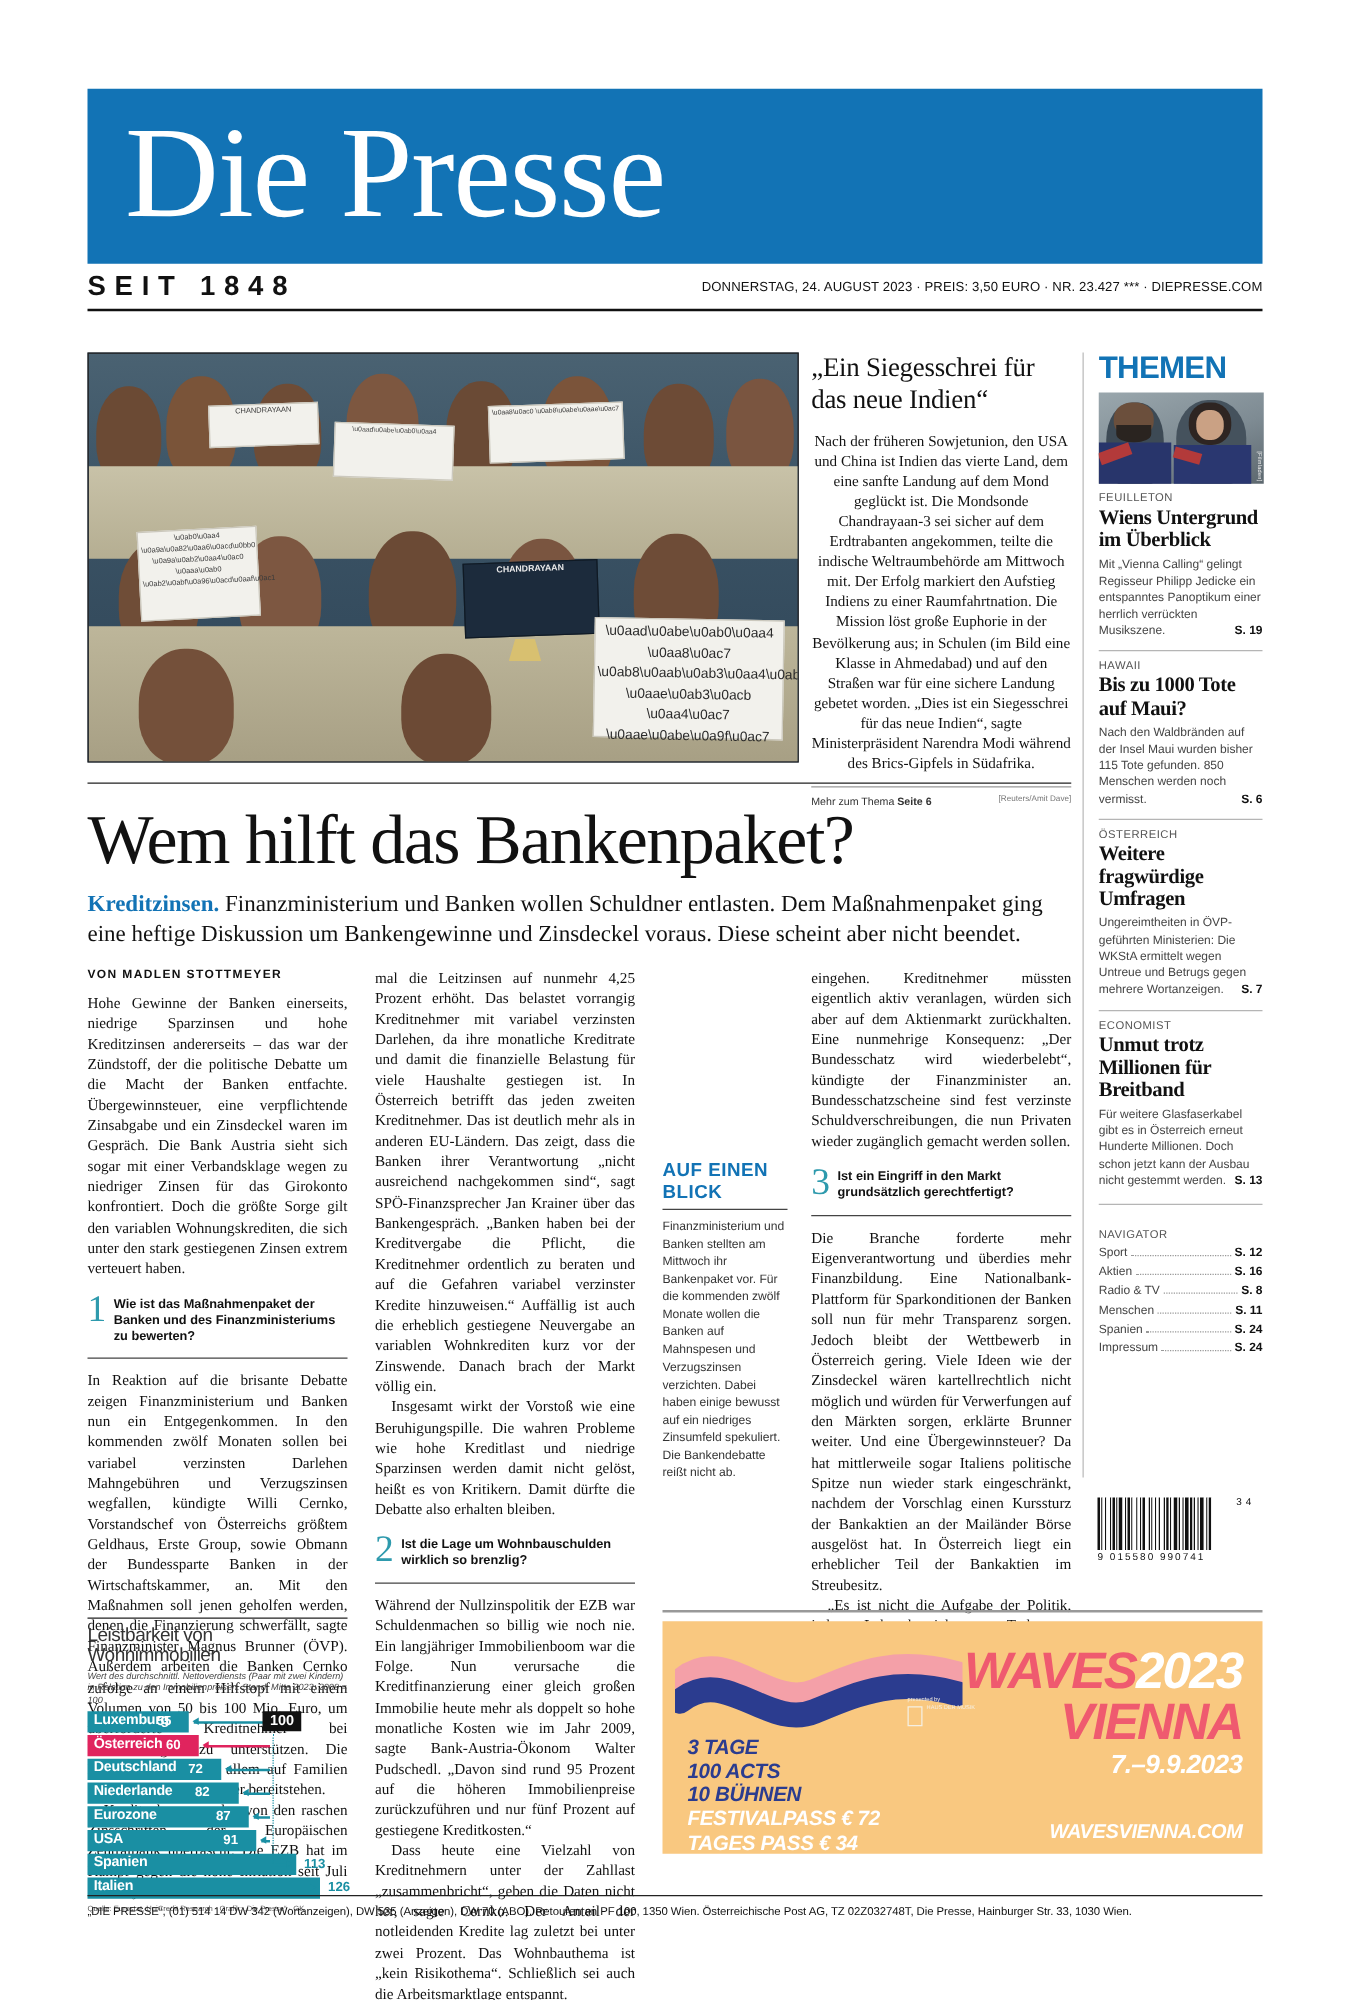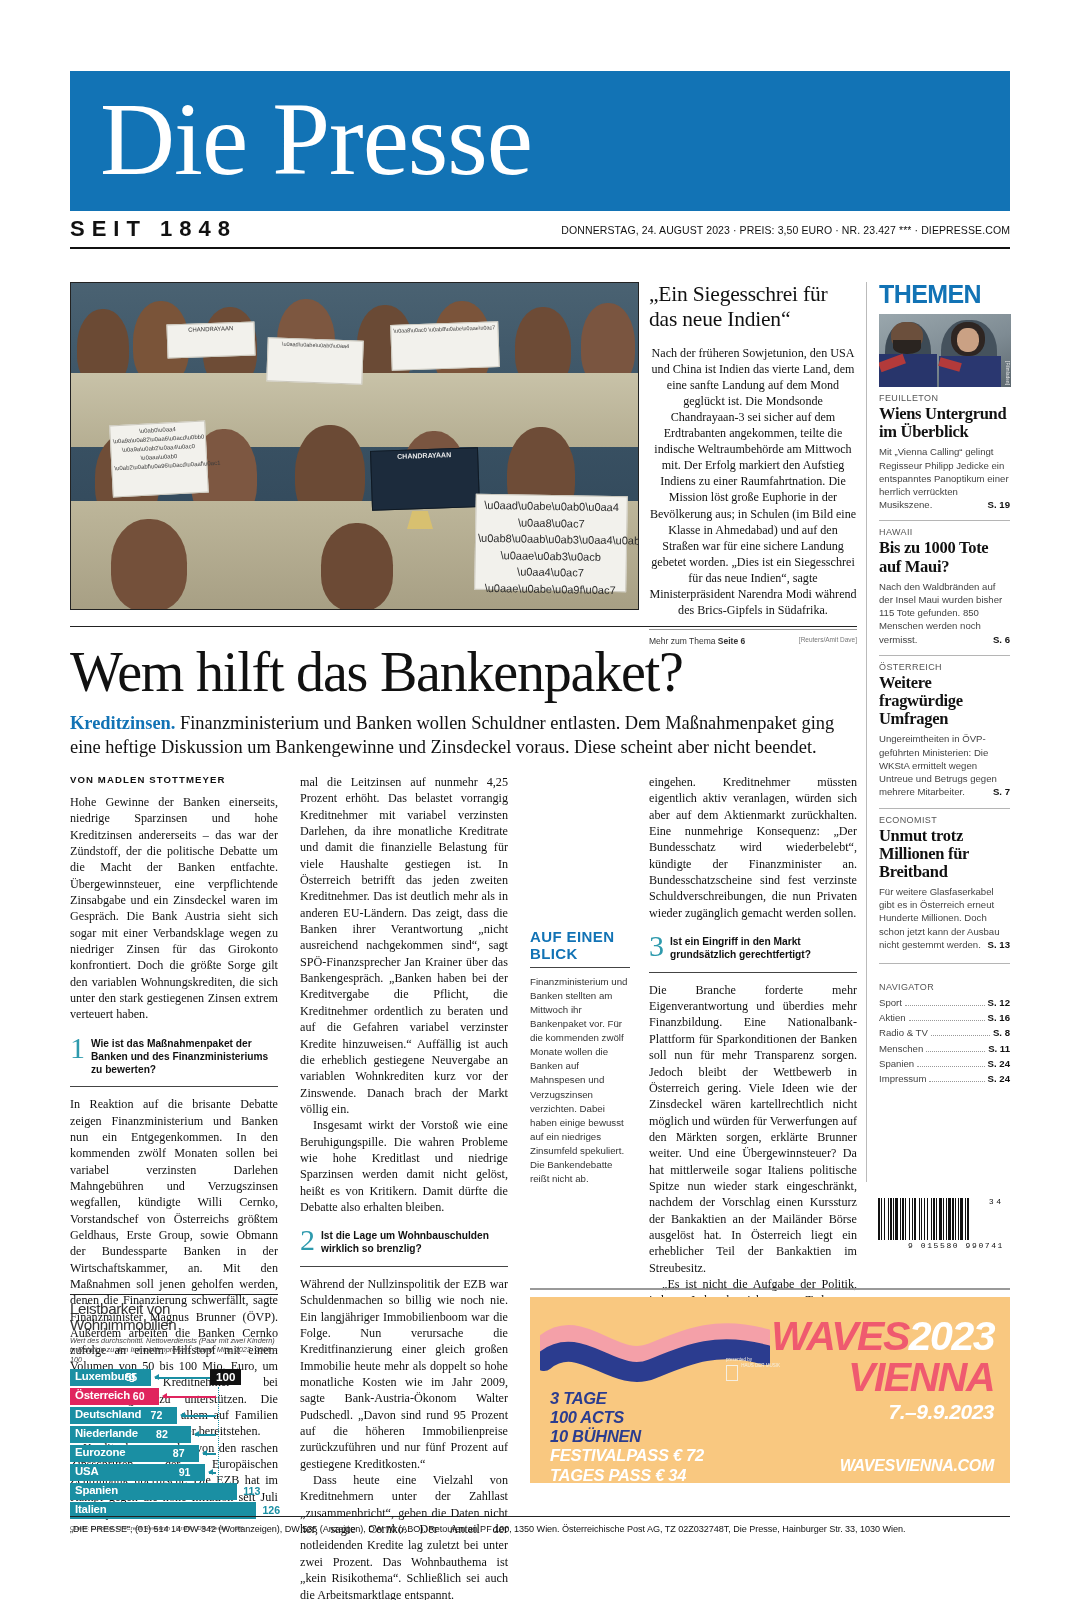--- a/index.html
+++ b/index.html
@@ -134,22 +134,22 @@
   .nav-row .dots {
     flex: 1; border-bottom: 1.2px dotted #999; margin: 0 3px 3px 3px;
   }
   .nav-row .pg { font-weight: 700; color: #111; white-space: nowrap; }
 
   
   .barcode-wrap { position: absolute; left: 878px; top: 1198px; width: 126px; }
   .barcode-bars { height: 42px; display: flex; align-items: flex-end; gap: 0; }
   .barcode-bars i { display: block; background: #111; height: 100%; }
   .barcode-num {
-    font-family: Liberation Mono, monospace; font-size: 8px; color: #111;
-    letter-spacing: 1.6px; margin-top: 1px; text-align: right;
+    font-family: Liberation Sans, sans-serif; font-size: 8px; color: #111;
+    letter-spacing: 1.6px; margin-top: 1px;
   }
   .barcode-side {
     position: absolute; right: 0; top: -1px;
     font-family: "Liberation Sans", sans-serif; font-size: 8px; color: #111;
     letter-spacing: 3px;
   }
 
   
   .hl-rule { position: absolute; left: 70px; top: 626px; width: 787px; border-top: 1px solid #222; }
   .main-head {
@@ -420,21 +420,21 @@
 
     <div class="themen-item">
       <div class="t-kicker">HAWAII</div>
       <div class="t-head">Bis zu 1000 Tote auf Maui?</div>
       <div class="t-text"><span>Nach den Waldbränden auf der Insel Maui wurden bisher 115 Tote gefunden. 850 Menschen werden noch vermisst.</span> <span class="t-page">S. 6</span></div>
     </div>
 
     <div class="themen-item">
       <div class="t-kicker">ÖSTERREICH</div>
       <div class="t-head">Weitere fragwürdige Umfragen</div>
-      <div class="t-text"><span>Ungereimtheiten in ÖVP-geführten Ministerien: Die WKStA ermittelt wegen Untreue und Betrugs gegen mehrere Mitarbeiter.</span> <span class="t-page">S. 7</span></div>
+      <div class="t-text"><span>Ungereimtheiten in ÖVP-geführten Ministerien: Die WKStA ermittelt wegen Untreue und Betrugs gegen mehrere Wortanzeigen.</span> <span class="t-page">S. 7</span></div>
     </div>
 
     <div class="themen-item">
       <div class="t-kicker">ECONOMIST</div>
       <div class="t-head">Unmut trotz Millionen für Breitband</div>
       <div class="t-text"><span>Für weitere Glasfaserkabel gibt es in Österreich erneut Hunderte Millionen. Doch schon jetzt kann der Ausbau nicht gestemmt werden.</span> <span class="t-page">S. 13</span></div>
     </div>
 
     <div class="navigator">
       <div class="nav-kicker">NAVIGATOR</div>

